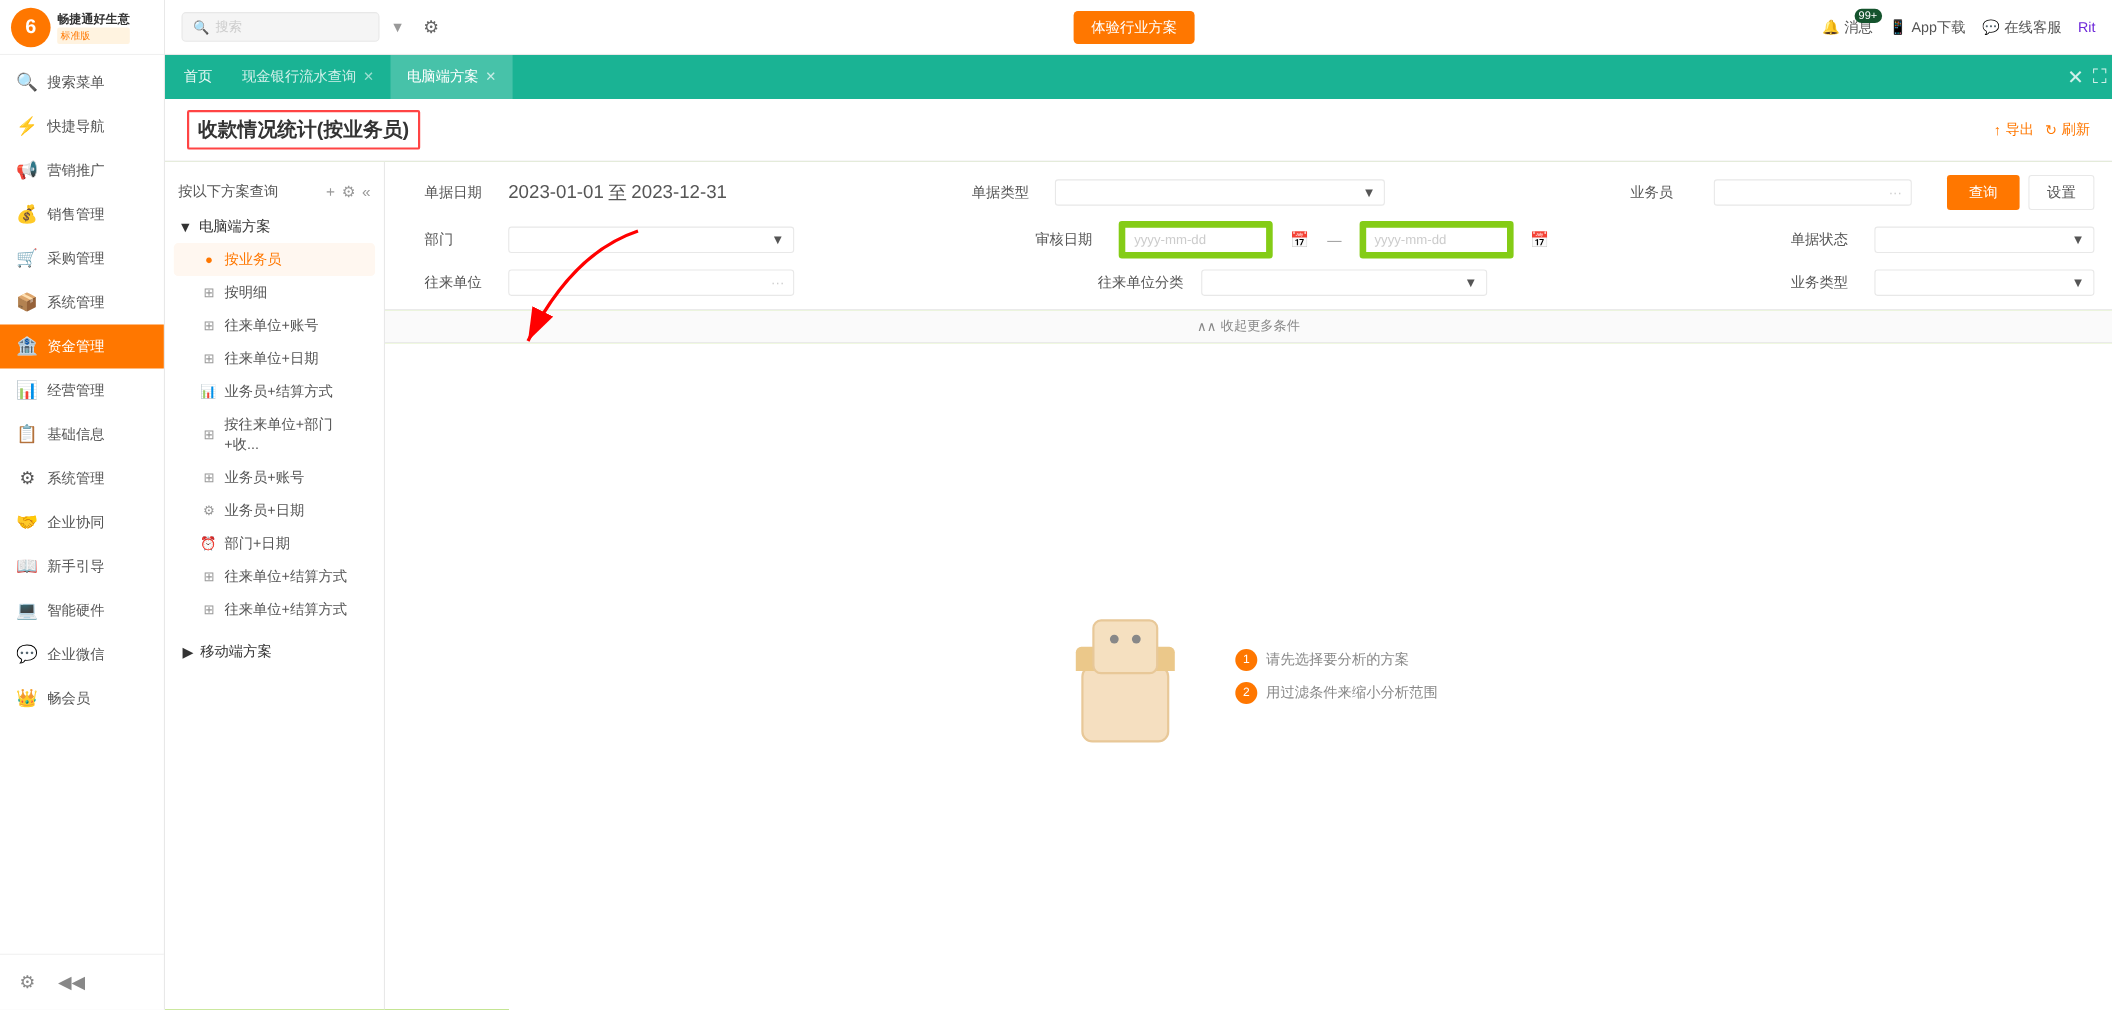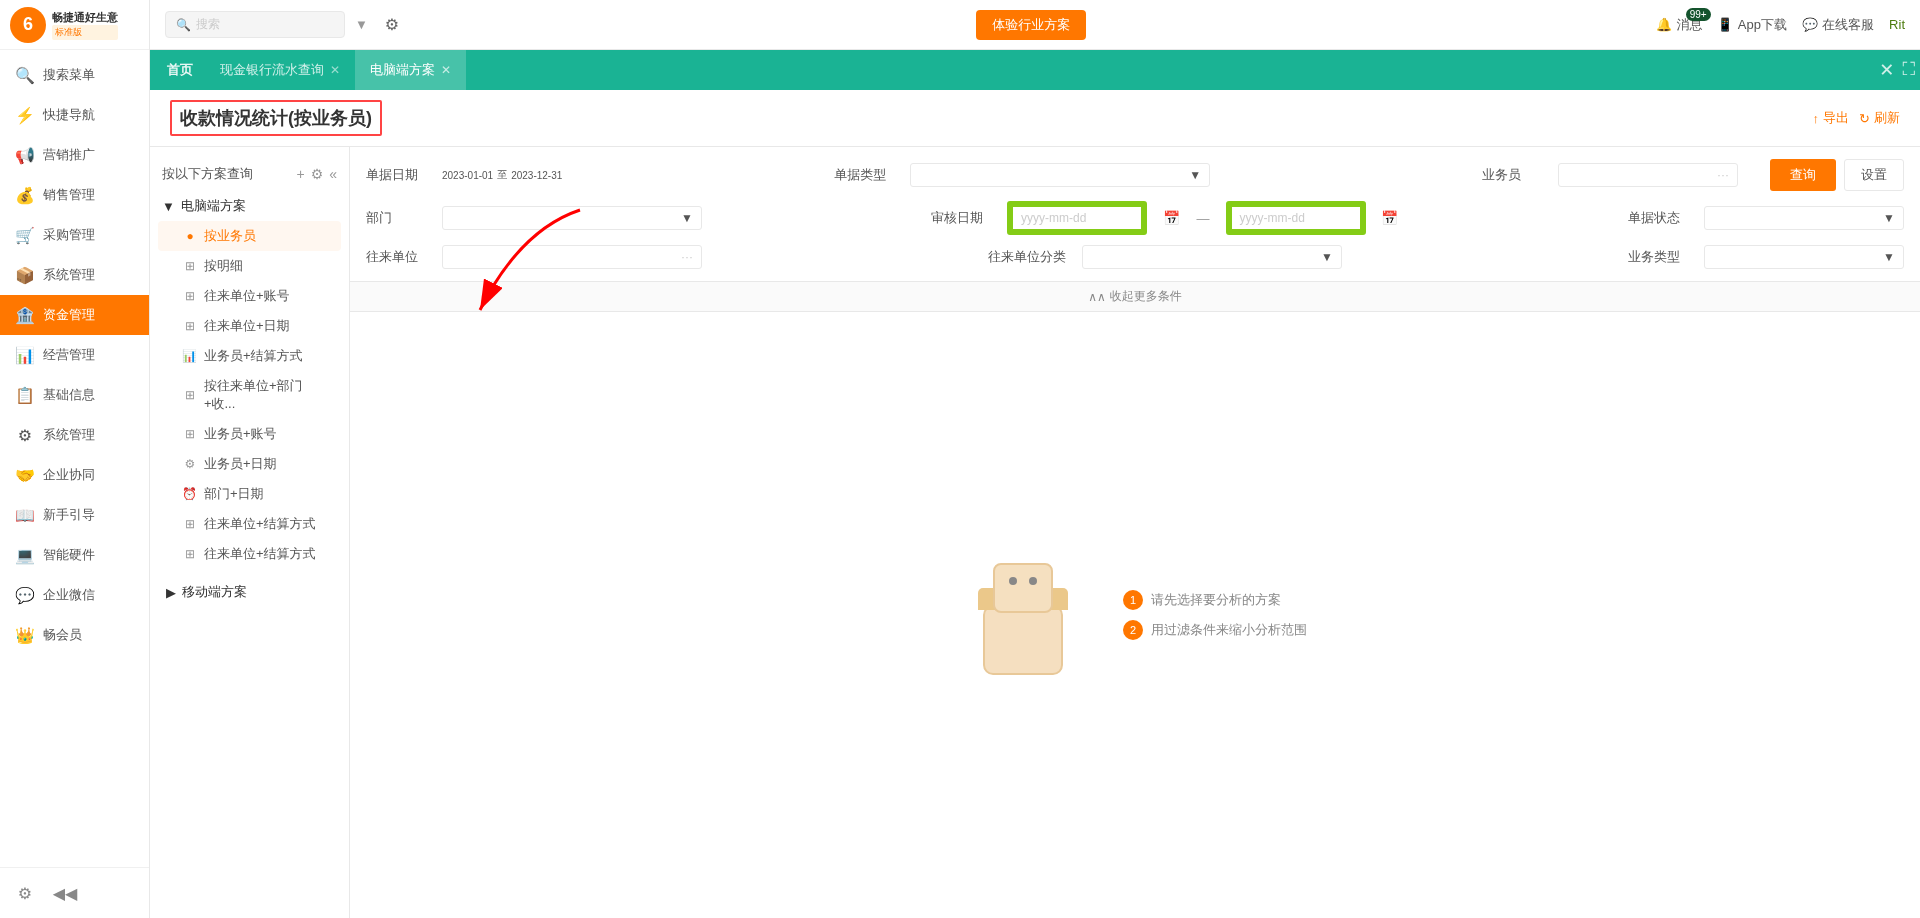--- a/index.html
+++ b/index.html
@@ -25,28 +25,28 @@
     .topbar-left { display: flex; align-items: center; gap: 10px; }
     .topbar-search { background: #f5f5f5; border: 1px solid #e8e8e8; border-radius: 4px; padding: 4px 10px; font-size: 12px; color: #999; width: 180px; display: flex; align-items: center; gap: 5px; }
     .topbar-arrow { color: #999; cursor: pointer; }
     .topbar-gear { width: 28px; height: 28px; display: flex; align-items: center; justify-content: center; cursor: pointer; color: #666; font-size: 16px; }
     .topbar-trial-btn { background: #ff7700; color: white; border: none; padding: 6px 16px; border-radius: 4px; cursor: pointer; font-size: 13px; }
     .topbar-right { display: flex; align-items: center; gap: 15px; }
     .topbar-msg { display: flex; align-items: center; gap: 4px; cursor: pointer; color: #555; font-size: 13px; position: relative; }
     .badge { background: #14532d; color: white; font-size: 10px; border-radius: 8px; padding: 1px 4px; position: absolute; top: -8px; right: -8px; }
     .topbar-app { display: flex; align-items: center; gap: 4px; cursor: pointer; color: #555; font-size: 13px; }
     .topbar-service { display: flex; align-items: center; gap: 4px; cursor: pointer; color: #555; font-size: 13px; }
-    .topbar-user { color: #4d7c0f; font-size: 13px; cursor: pointer; }
+    .topbar-user { color: #6d28d9; font-size: 13px; cursor: pointer; }
 
     
     .tabbar { height: 40px; background: #1ab394; display: flex; align-items: center; padding: 0 5px; }
     .tab { height: 40px; display: flex; align-items: center; padding: 0 15px; cursor: pointer; color: rgba(255,255,255,0.8); font-size: 13px; gap: 6px; }
     .tab.active { background: rgba(255,255,255,0.2); color: white; }
     .tab-close { font-size: 12px; opacity: 0.7; }
-    .tab-home { color: rgba(255,255,255,0.9); padding: 0 12px; font-weight: bold; }
+    .tab-home { color: rgba(255,255,255,0.9); padding: 0 12px; }
     .tabbar-actions { margin-left: auto; display: flex; gap: 8px; }
     .tabbar-action-btn { color: white; cursor: pointer; font-size: 18px; opacity: 0.8; }
 
     
     .page-area { flex: 1; background: #84cc16; display: flex; flex-direction: column; overflow: hidden; position: relative; }
 
     
     .page-header { background: #fff; padding: 10px 20px; display: flex; align-items: center; justify-content: space-between; border-bottom: 1px solid #e8e8e8; }
     .page-title { font-size: 18px; font-weight: bold; color: #333; border: 2px solid #ff4444; padding: 4px 8px; border-radius: 2px; }
     .page-actions { display: flex; gap: 10px; }
@@ -69,25 +69,25 @@
     .scheme-item-icon { width: 16px; height: 16px; display: flex; align-items: center; justify-content: center; font-size: 12px; color: #999; }
     .scheme-item.active .scheme-item-icon { color: #ff7700; }
 
     
     .right-panel { flex: 1; display: flex; flex-direction: column; overflow: hidden; }
 
     
     .filter-area { background: #fff; padding: 12px 16px; border-bottom: 1px solid #e8e8e8; }
     .filter-row { display: flex; align-items: center; margin-bottom: 10px; gap: 16px; }
     .filter-row:last-child { margin-bottom: 0; }
-    .filter-label { color: #555; font-size: 13px; min-width: 60px; white-space: nowrap; }
+    .filter-label { color: #555; font-size: 13px; min-width: 60px; white-space: nowrap; margin-left: 20px; }
     .filter-date-group { display: flex; align-items: center; gap: 4px; }
     .date-btn { padding: 3px 8px; border: 1px solid #e8e8e8; border-radius: 3px; cursor: pointer; font-size: 12px; color: #555; background: #fff; }
     .date-btn.active { background: #ff7700; color: white; border-color: #ff7700; }
-    .date-range { display: flex; align-items: center; gap: 4px; font-size: 10px; color: #555; }
+    .date-range { display: flex; align-items: center; gap: 4px; font-size: 17px; color: #555; }
     .filter-select { border: 1px solid #e8e8e8; border-radius: 3px; padding: 4px 8px; font-size: 12px; color: #555; min-width: 200px; display: flex; align-items: center; justify-content: space-between; cursor: pointer; background: #fff; }
     .filter-select-wide { min-width: 300px; }
     .filter-input { border: 6px solid #84cc16; border-radius: 3px; padding: 4px 8px; font-size: 12px; color: #ccc; min-width: 140px; background: #fff; }
     .filter-dash { color: #999; }
     .query-btn { background: #ff7700; color: white; border: none; padding: 6px 20px; border-radius: 3px; cursor: pointer; font-size: 13px; }
     .settings-btn { background: #fff; color: #555; border: 1px solid #e8e8e8; padding: 6px 16px; border-radius: 3px; cursor: pointer; font-size: 13px; }
 
     
     .collapse-bar { background: #fafafa; border-bottom: 1px solid #e8e8e8; display: flex; align-items: center; justify-content: center; padding: 6px; cursor: pointer; color: #888; font-size: 12px; gap: 4px; }
 

